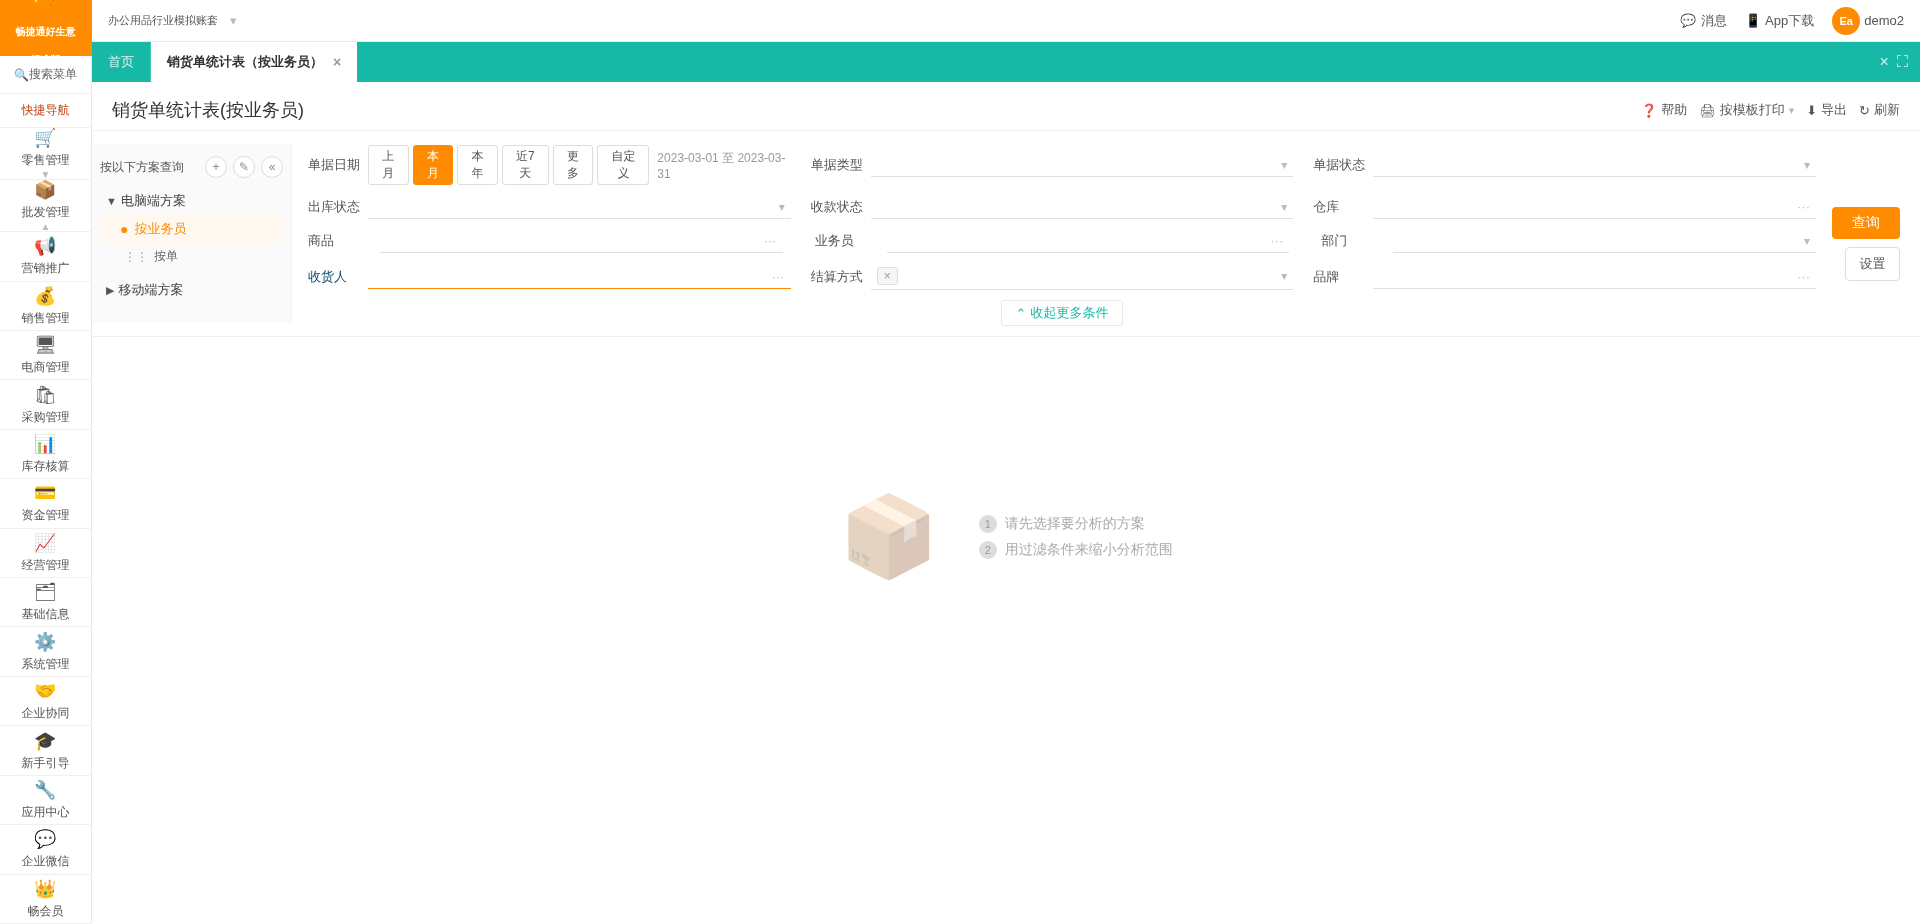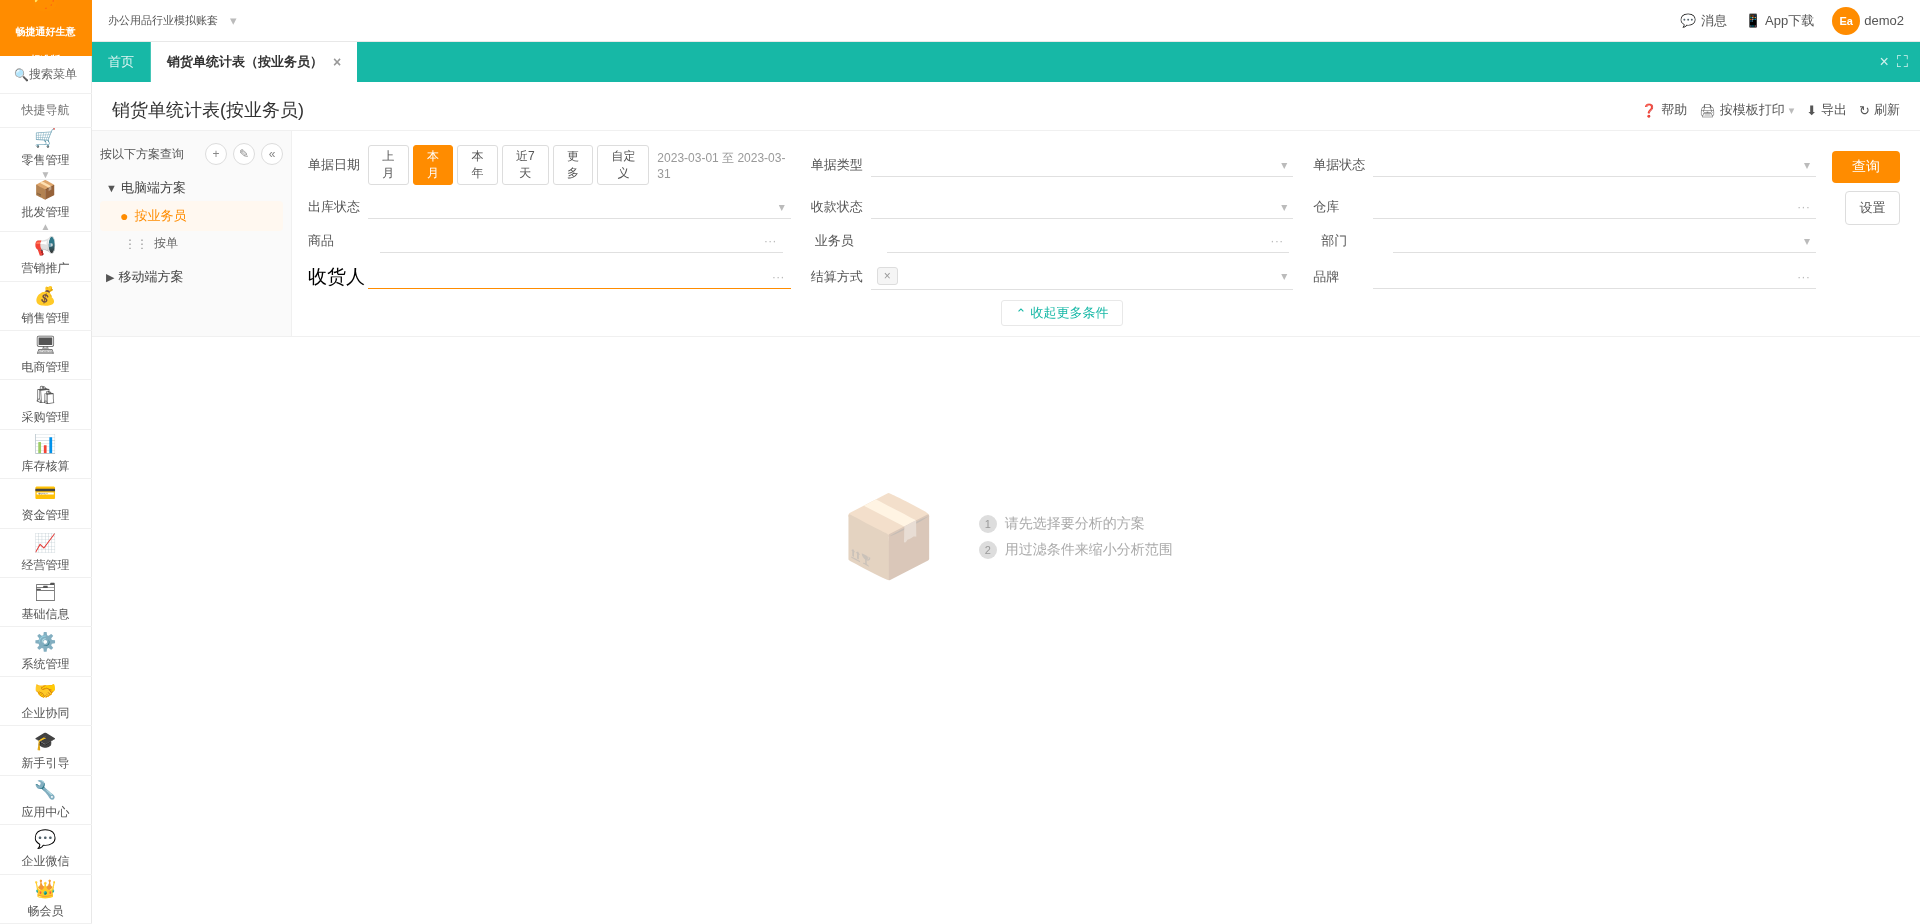--- a/index.html
+++ b/index.html
@@ -4,21 +4,21 @@
   <style>
     * { box-sizing: border-box; margin: 0; padding: 0; }
     body { font-family: 'Microsoft YaHei', Arial, sans-serif; font-size: 13px; background: #f5f5f5; color: #333; display: flex; height: 924px; overflow: hidden; }
 
     
     .sidebar { width: 92px; background: #fff; border-right: 1px solid #e8e8e8; display: flex; flex-direction: column; align-items: center; padding-top: 0; z-index: 10; }
     .sidebar-logo { width: 92px; height: 56px; background: #ff8c00; display: flex; flex-direction: column; align-items: center; justify-content: center; color: #fff; font-size: 11px; font-weight: bold; }
     .sidebar-logo-icon { font-size: 22px; line-height: 1; }
     .sidebar-logo-text { font-size: 10px; margin-top: 14px; }
     .sidebar-search { width: 92px; height: 40px; display: flex; align-items: center; justify-content: center; font-size: 12px; color: #666; cursor: pointer; border-bottom: 1px solid #f0f0f0; }
-    .sidebar-nav { width: 92px; height: 36px; display: flex; align-items: center; justify-content: center; font-size: 12px; color: #737373; cursor: pointer; border-bottom: 1px solid #f0f0f0; }
+    .sidebar-nav { width: 92px; height: 36px; display: flex; align-items: center; justify-content: center; font-size: 12px; color: #c2410c; cursor: pointer; border-bottom: 1px solid #f0f0f0; }
     .sidebar-item { width: 92px; height: 52px; display: flex; flex-direction: column; align-items: center; justify-content: center; font-size: 12px; color: #555; cursor: pointer; border-bottom: 1px solid #f0f0f0; transition: background 0.2s; }
     .sidebar-item-icon { font-size: 18px; margin-bottom: 3px; }
 
     
     .main { flex: 1; display: flex; flex-direction: column; overflow: hidden; }
 
     
     .topbar { height: 42px; background: #fff; border-bottom: 1px solid #e8e8e8; display: flex; align-items: center; padding: 0 16px; gap: 12px; }
     .topbar-right { margin-left: auto; display: flex; align-items: center; gap: 18px; font-size: 13px; color: #555; }
     .topbar-right-item { display: flex; align-items: center; gap: 4px; cursor: pointer; }
@@ -57,21 +57,21 @@
     
     .query-btn-area { display: flex; flex-direction: column; gap: 8px; padding-top: 20px; flex-shrink: 0; padding-right: 20px; }
     .btn-query { background: #ff8c00; color: #fff; border: none; border-radius: 4px; padding: 7px 20px; font-size: 14px; cursor: pointer; }
     .btn-settings { background: #fff; color: #555; border: 1px solid #ddd; border-radius: 4px; padding: 7px 0; font-size: 13px; cursor: pointer; margin-left: 13px; }
 
     
     .empty-state { display: flex; flex-direction: column; align-items: center; justify-content: center; flex: 1; padding: 60px 0; min-height: 400px; }
     .empty-tips { display: flex; flex-direction: column; gap: 8px; }
     .empty-tip { display: flex; align-items: center; gap: 8px; color: #aaa; font-size: 14px; }
     .tip-num { width: 18px; height: 18px; border-radius: 50%; background: #ddd; color: #999; font-size: 11px; display: flex; align-items: center; justify-content: center; flex-shrink: 0; }
-    .filter-section { display: flex; border-bottom: 1px solid #f0f0f0; }
+    .filter-section { display: flex; border-bottom: 1px solid #f0f0f0; align-items: center; }
   </style>
 </head>
 <body>
 
 <div class="sidebar">
   <div class="sidebar-logo">
     <div class="sidebar-logo-icon">🍊</div>
     <div class="sidebar-logo-text">畅捷通好生意</div>
     <div class="sidebar-logo-text">标准版</div>
   </div>
@@ -305,21 +305,21 @@
             <span style="color:#bbb;">···</span>
           </div>
           <span style="color:#555;font-size:13px;">部门</span>
           <div style="border-bottom:1px solid #e0e0e0;display:flex;align-items:center;justify-content:space-between;padding:4px 6px;cursor:pointer;">
             <span></span>
             <span style="color:#bbb;font-size:12px;">▾</span>
           </div>
         </div>
 
         <div style="display:grid;grid-template-columns:60px 1fr 60px 1fr 60px 1fr;align-items:center;padding:10px 16px 0 16px;gap:0;">
-          <span style="color:#000000;font-size:19px;">收货人</span>
+          <span style="color:#0c4a6e;font-size:13px;">收货人</span>
           <div style="border-bottom:1px solid #ff8c00;display:flex;align-items:center;justify-content:flex-end;padding:4px 6px;margin-right:20px;cursor:pointer;">
             <span style="color:#bbb;">···</span>
           </div>
           <span style="color:#555;font-size:13px;">结算方式</span>
           <div style="border-bottom:1px solid #e0e0e0;display:flex;align-items:center;gap:4px;padding:4px 6px;margin-right:20px;cursor:pointer;">
             <div style="display:flex;align-items:center;background:#f5f5f5;border:1px solid #ddd;border-radius:3px;padding:1px 6px;gap:4px;font-size:12px;">
               <span style="cursor:pointer;color:#999;font-size:12px;">×</span>
             </div>
             <span style="color:#bbb;font-size:12px;margin-left:auto;">▾</span>
           </div>

